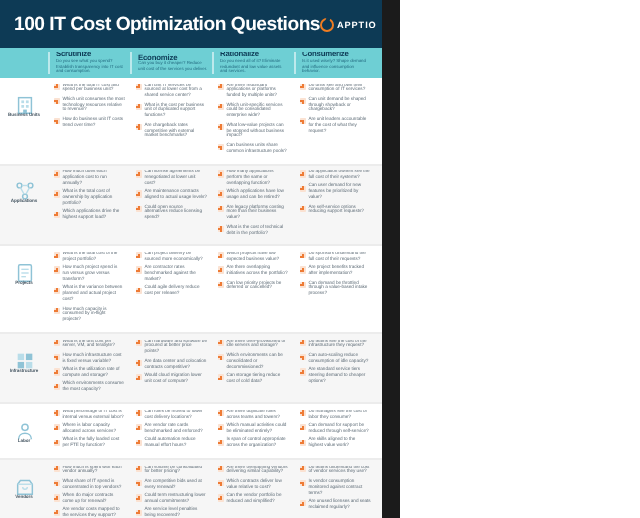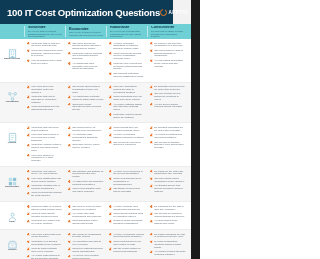--- a/index.html
+++ b/index.html
@@ -9,21 +9,21 @@
     font-family:"Liberation Sans","DejaVu Sans",sans-serif;
     -webkit-font-smoothing:antialiased;
   }
   #page{position:relative;width:200px;height:259px;background:#f2f2f2;overflow:hidden;}
 
   
   #edge{position:absolute;right:0;top:0;width:9px;height:259px;background:#1b1b1b;z-index:40;}
 
   
   #header{
-    position:relative;width:173px;height:24px;background:#0d3a55;
+    position:relative;width:191px;height:24px;background:#0d3a55;
     display:flex;align-items:center;justify-content:space-between;
     padding:0 6px 0 7px;box-sizing:border-box;z-index:5;
   }
   #title{color:#ffffff;font-size:9.6px;font-weight:bold;letter-spacing:-0.25px;white-space:nowrap;}
   #logo{display:flex;align-items:center;gap:1.5px;}
   #logo-mark{
     width:7px;height:7px;border-radius:50%;
     border:1.7px solid #f07d22;box-sizing:border-box;position:relative;
   }
   #logo-mark:after{

